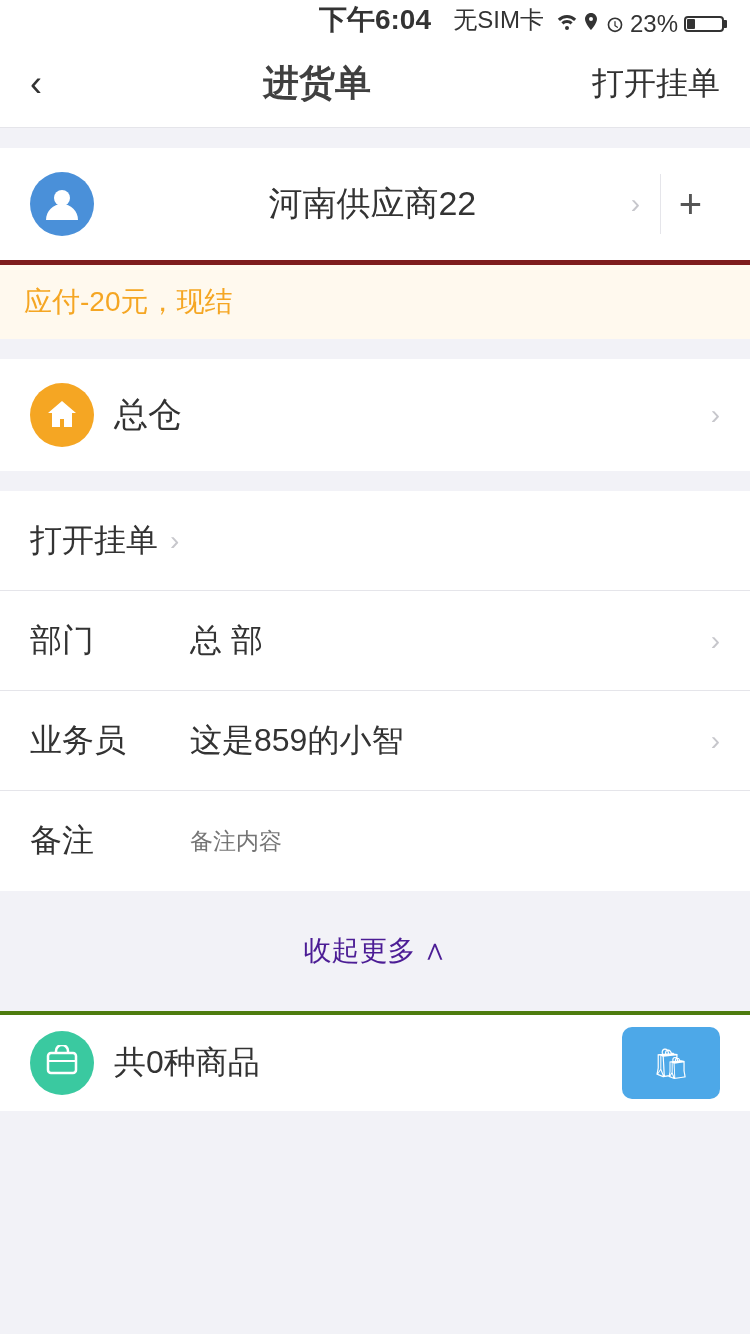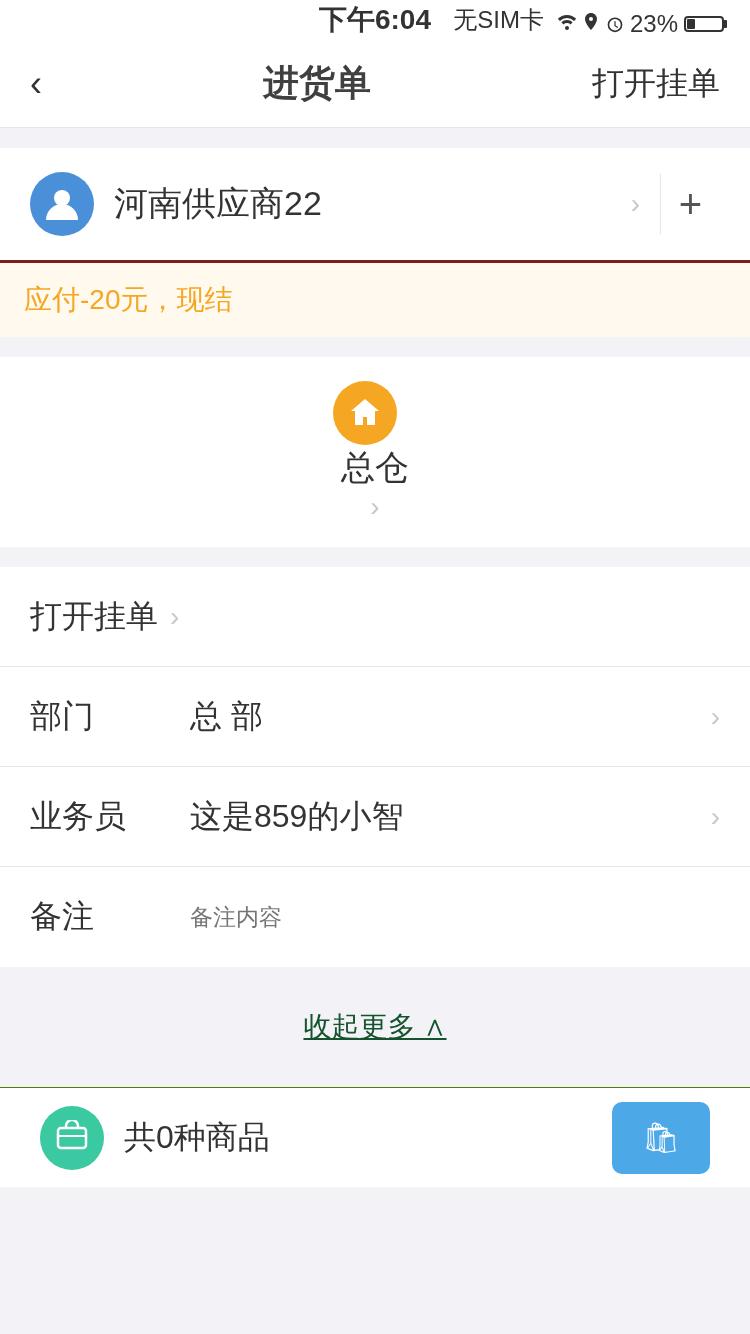--- a/index.html
+++ b/index.html
@@ -75,21 +75,22 @@
       height: 20px;
       background: #f2f2f7;
     }
 
     
     .supplier-section {
       background: #fff;
       display: flex;
       align-items: center;
       padding: 24px 30px;
-      border-bottom: 3px solid #7f1d1d;
+      border-bottom: 5px solid #7f1d1d;
+      text-align: center;
     }
     .supplier-avatar {
       width: 64px;
       height: 64px;
       border-radius: 50%;
       background: #4a90d9;
       display: flex;
       align-items: center;
       justify-content: center;
       margin-right: 20px;
@@ -133,21 +134,20 @@
       height: 20px;
       background: #f2f2f7;
     }
 
     
     .warehouse-section {
       background: #fff;
       display: flex;
       align-items: center;
       padding: 24px 30px;
-      flex-direction: column;
     }
     .warehouse-icon-wrap {
       width: 64px;
       height: 64px;
       border-radius: 50%;
       background: #f5a623;
       display: flex;
       align-items: center;
       justify-content: center;
       margin-right: 20px;
@@ -197,34 +197,33 @@
     }
 
     
     .collapse-row {
       background: #f2f2f7;
       height: 80px;
       display: flex;
       align-items: center;
       justify-content: center;
       font-size: 28px;
-      color: #14532d;
+      color: #4c1d95;
       margin-top: 20px;
-      text-decoration: underline;
     }
 
     
     .bottom-bar {
       background: #fff;
       height: 100px;
       display: flex;
       align-items: center;
-      padding: 0 40px;
+      padding: 0 30px;
       margin-top: 20px;
-      border-top: 1px solid #4d7c0f;
+      border-top: 4px solid #4d7c0f;
     }
     .product-icon-wrap {
       width: 64px;
       height: 64px;
       border-radius: 50%;
       background: #3ac9a0;
       display: flex;
       align-items: center;
       justify-content: center;
       margin-right: 20px;

